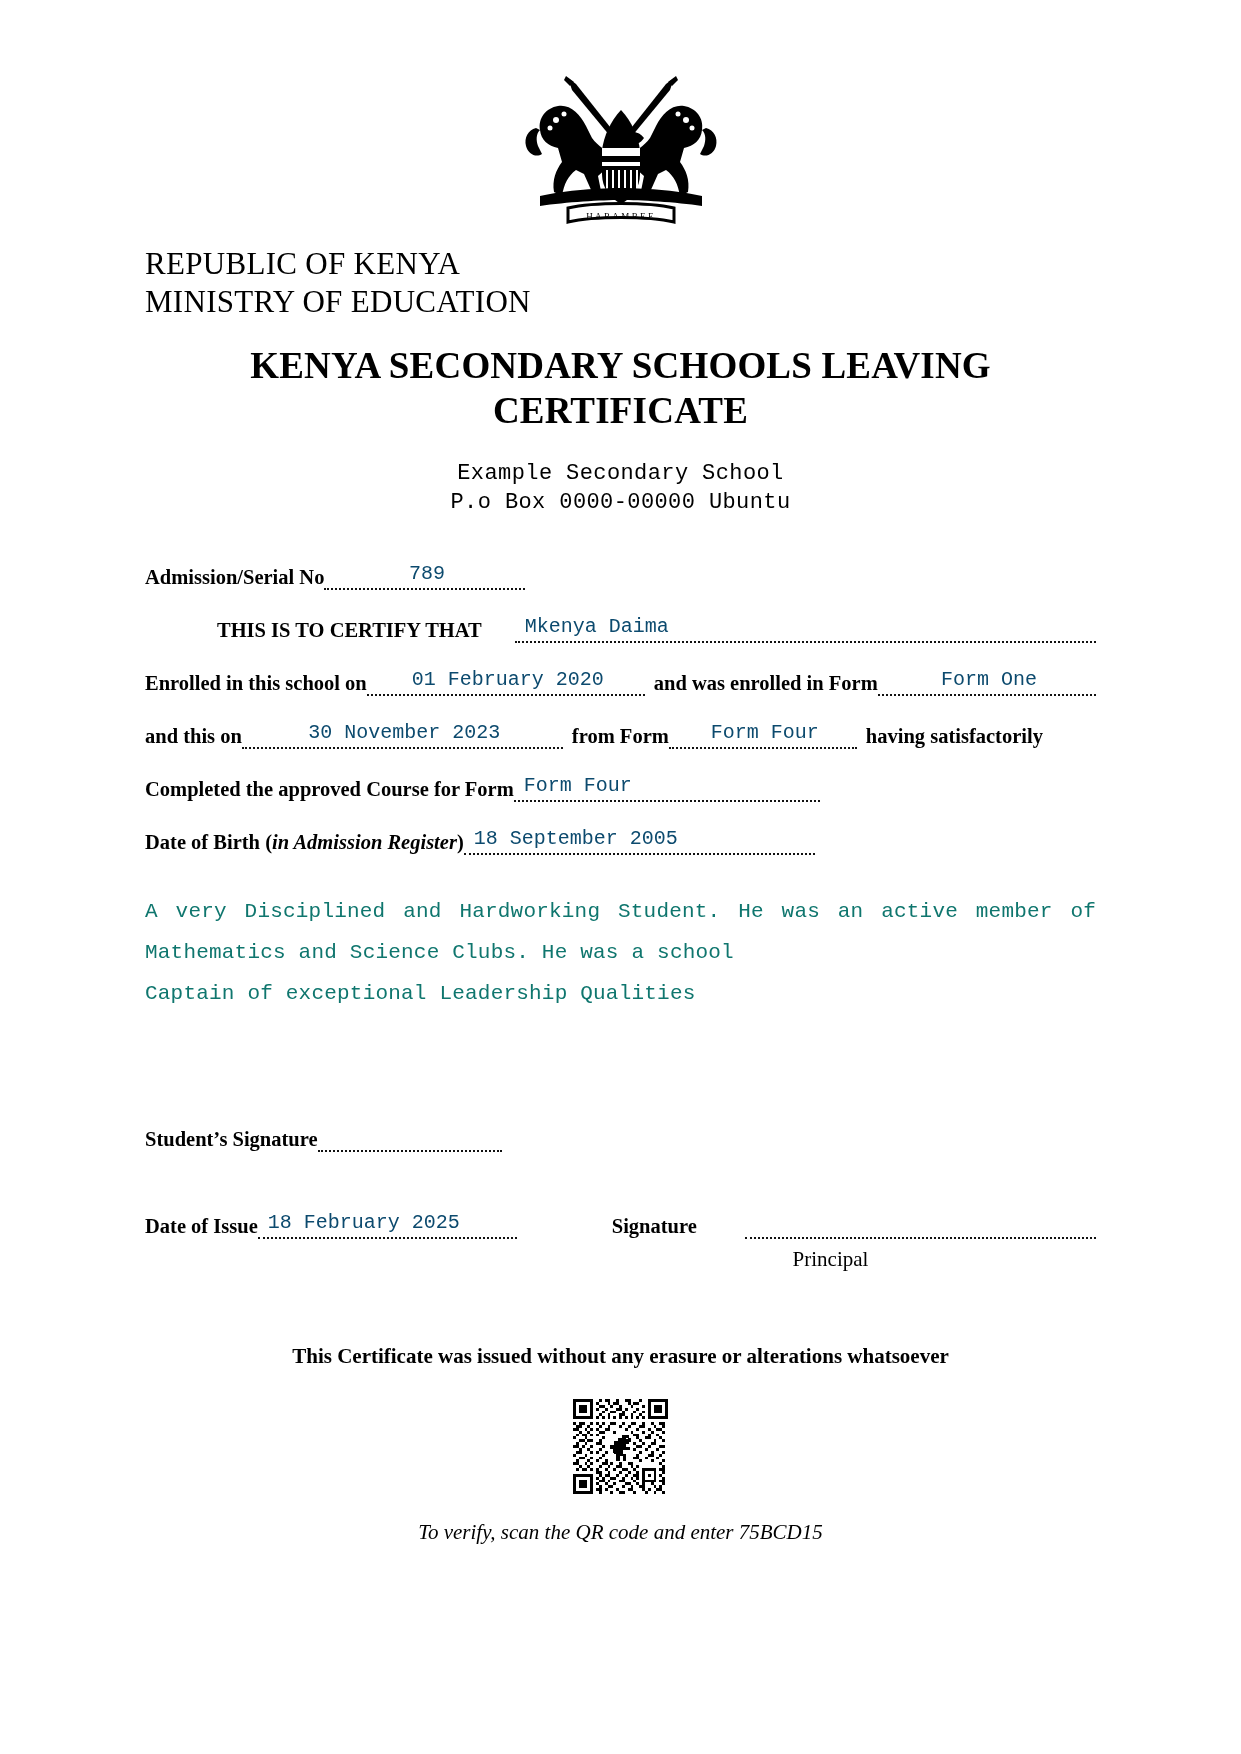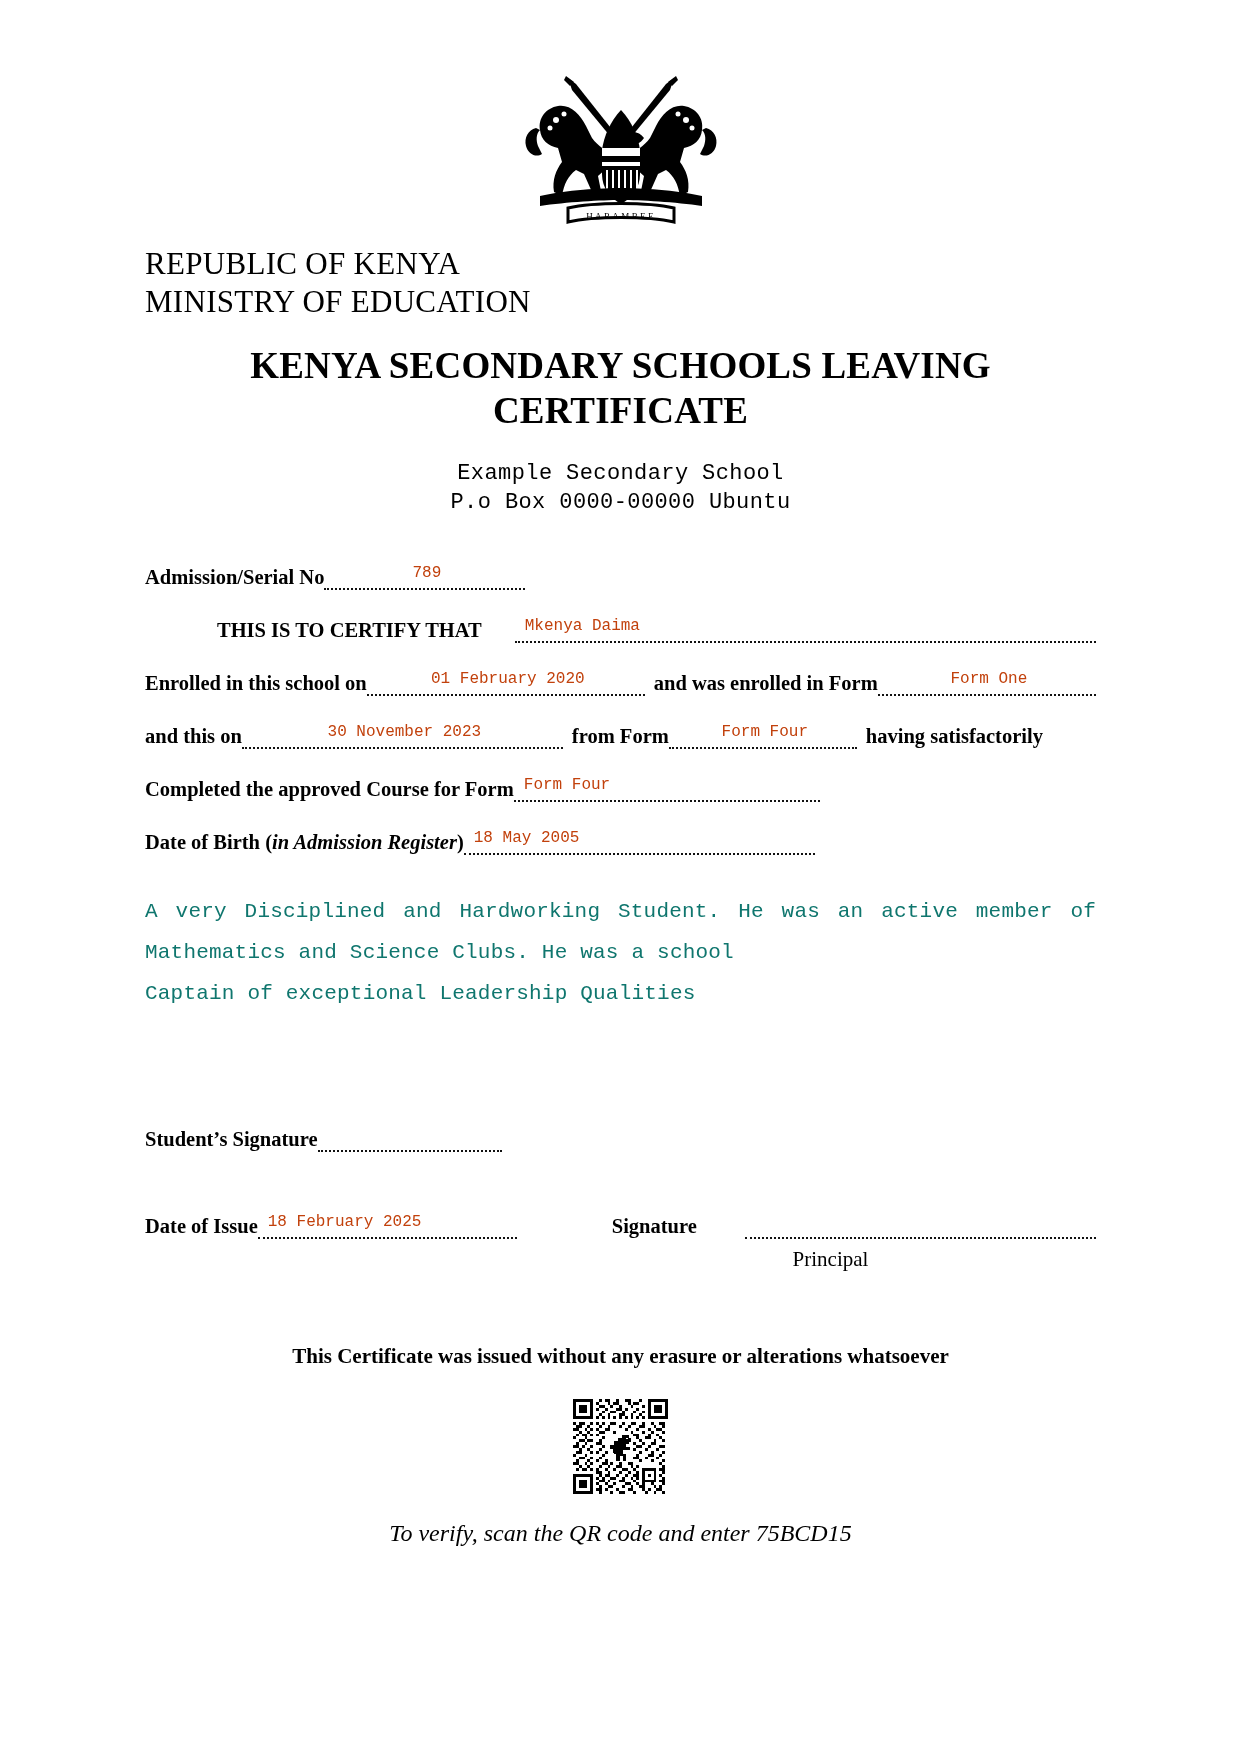--- a/index.html
+++ b/index.html
@@ -79,26 +79,26 @@
     white-space: nowrap;
     flex: none;
   }
   .lbl .ital { font-style: italic; }
 
   .fill {
     flex: 1 1 auto;
     min-width: 0;
     border-bottom: 2.5px dotted #111;
     font-family: "Liberation Mono", "DejaVu Sans Mono", monospace;
-    font-size: 16px;
+    font-size: 20px;
     line-height: 25px;
     padding: 0 6px 2px 10px;
     white-space: nowrap;
     overflow: hidden;
-    color: #c2410c;
+    color: #0c4a6e;
   }
   .fill.center { text-align: center; }
   .fill.w-serial  { flex: 0 0 185px; }
   .fill.w-date1   { flex: 0 0 262px; }
   .fill.w-date2   { flex: 0 0 305px; }
   .fill.w-form2   { flex: 0 0 172px; }
   .fill.w-course  { flex: 0 0 290px; }
   .fill.w-dob     { flex: 0 0 335px; }
   .fill.w-sign    { flex: 0 0 168px; }
   .fill.w-issue   { flex: 0 0 243px; }
@@ -157,21 +157,21 @@
   .qr-wrap { text-align: center; margin-top: 30px; }
   .qr {
     display: inline-block;
     width: 95px;
     height: 95px;
     position: relative;
   }
   .verify-note {
     text-align: center;
     font-style: italic;
-    font-size: 24px;
+    font-size: 21px;
     margin-top: 22px;
   }
 </style>
 </head>
 <body>
 
 <div class="page">
 
   <div class="crest-wrap">
     <span class="crest">
@@ -269,21 +269,21 @@
       <span class="lbl gap-lbl">having satisfactorily</span>
     </div>
 
     <div class="frow">
       <span class="lbl">Completed the approved Course for Form</span>
       <span class="fill w-course">Form Four</span>
     </div>
 
     <div class="frow">
       <span class="lbl"><span>Date of Birth (</span><span class="ital">in Admission Register</span><span>)</span></span>
-      <span class="fill w-dob">18 May 2005</span>
+      <span class="fill w-dob">18 September 2005</span>
     </div>
   </div>
 
 
   <div class="report-body">
     <span>A very Disciplined and Hardworking Student. He was an active member of Mathematics and Science Clubs. He was a school</span>
     <span class="last-line">Captain of exceptional Leadership Qualities</span>
   </div>
 
   <div class="sig-area">

